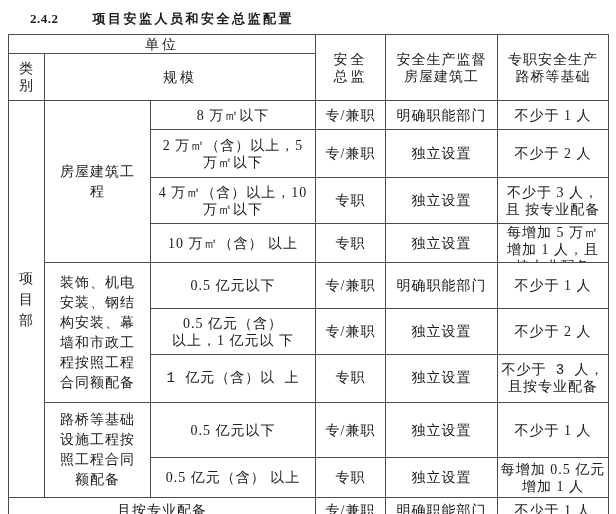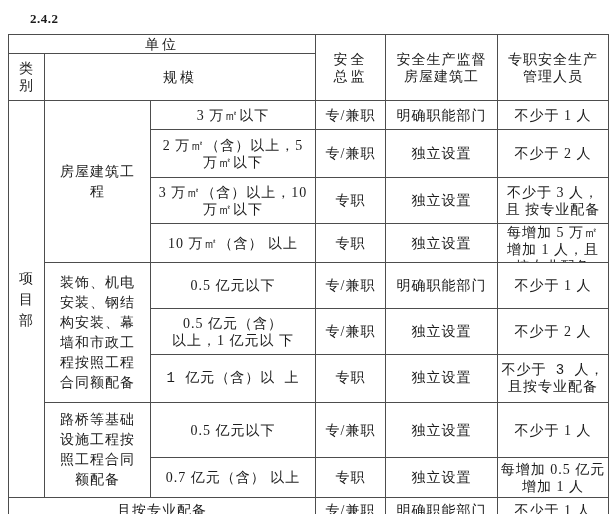--- a/index.html
+++ b/index.html
@@ -70,71 +70,72 @@
   tr.r9  { height: 40px; }
   tr.r10 { height: 25px; }
 </style>
 </head>
 <body>
 
 <div>
 
   <div class="doc-title">
     <span class="num">2.4.2</span>
+    <span class="txt">项目安监人员和安全总监配置</span>
   </div>
 
   <table class="cfg">
     <colgroup>
       <col style="width:36px">
       <col style="width:106px">
       <col style="width:165px">
       <col style="width:70px">
       <col style="width:112px">
       <col style="width:111px">
     </colgroup>
 
     <tbody>
         <tr class="h1">
       <td colspan="3" class="sp">单位</td>
       <td rowspan="2" class="sp">安全
 总监</td>
       <td rowspan="2">安全生产监督
 房屋建筑工</td>
       <td rowspan="2">专职安全生产
-管理人员</td>
+路桥等基础</td>
     </tr>
 
     <tr class="h2">
       <td>类
 别</td>
       <td colspan="2" class="sp">规模</td>
     </tr>
 
     <tr class="r1">
       <td rowspan="9" class="vcat">项
 目
 部</td>
       <td rowspan="4" class="grp">房屋建筑工
 程</td>
-      <td>3 万㎡以下</td>
+      <td>8 万㎡以下</td>
       <td>专/兼职</td>
       <td>明确职能部门</td>
       <td>不少于 1 人</td>
     </tr>
 
     <tr class="r2">
       <td>2 万㎡（含）以上，5
 万㎡以下</td>
       <td>专/兼职</td>
       <td>独立设置</td>
       <td>不少于 2 人</td>
     </tr>
 
     <tr class="r3">
-      <td>3 万㎡（含）以上，10
+      <td>4 万㎡（含）以上，10
 万㎡以下</td>
       <td>专职</td>
       <td>独立设置</td>
       <td>不少于 3 人，
 且 按专业配备</td>
     </tr>
 
     <tr class="r4">
       <td>10 万㎡（含） 以上</td>
       <td>专职</td>
@@ -178,21 +179,21 @@
 设施工程按
 照工程合同
 额配备</td>
       <td>0.5 亿元以下</td>
       <td>专/兼职</td>
       <td>独立设置</td>
       <td>不少于 1 人</td>
     </tr>
 
     <tr class="r9">
-      <td>0.7 亿元（含） 以上</td>
+      <td>0.5 亿元（含） 以上</td>
       <td>专职</td>
       <td>独立设置</td>
       <td>每增加 0.5 亿元
 增加 1 人</td>
     </tr>
 
     <tr class="r10">
       <td colspan="3">且按专业配备</td>
       <td>专/兼职</td>
       <td>明确职能部门</td>

